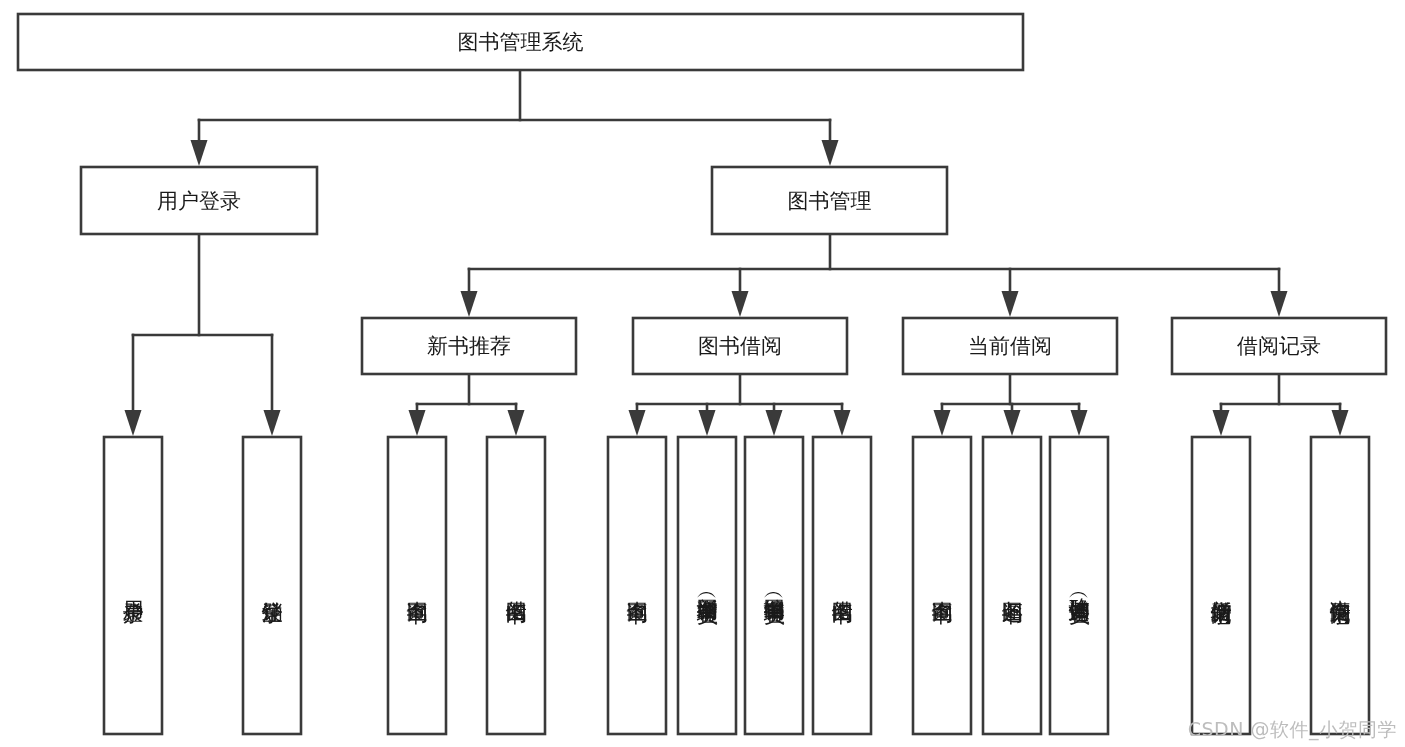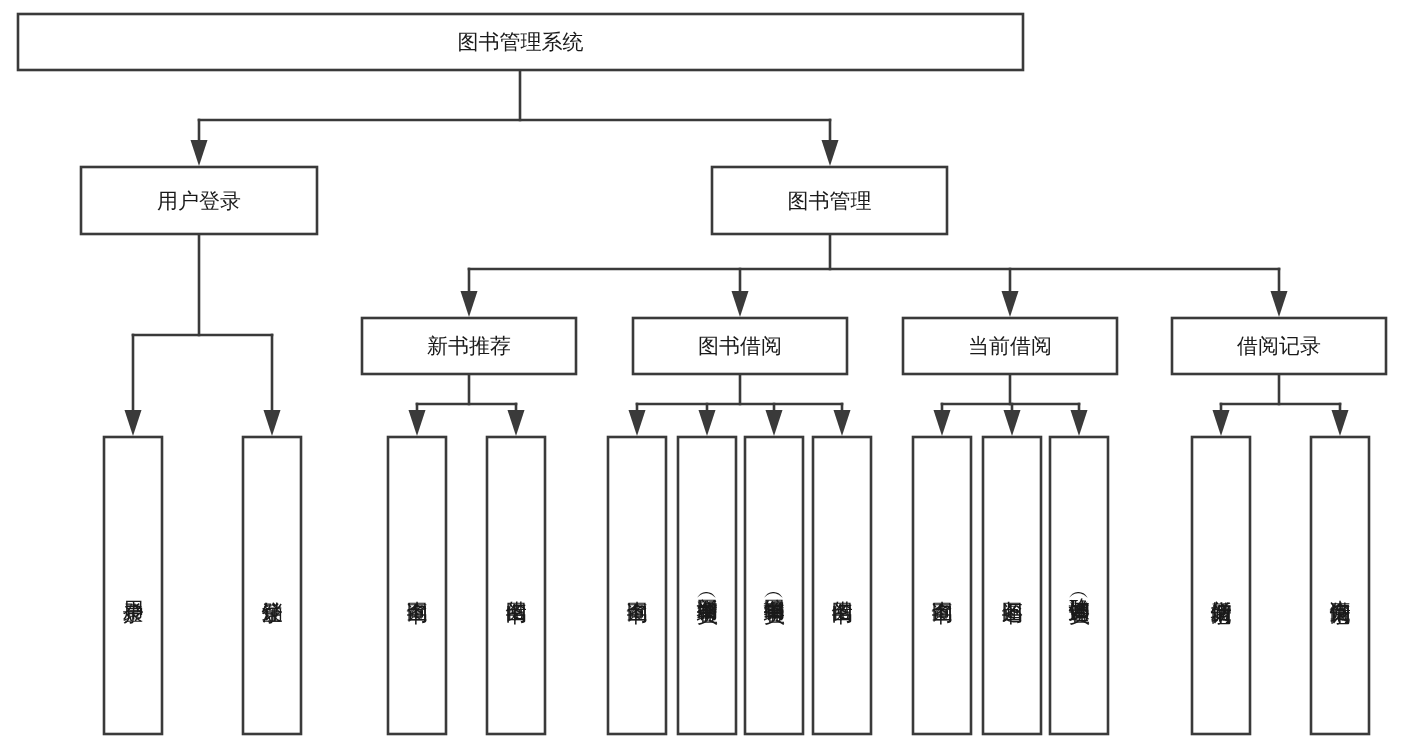--- a/index.html
+++ b/index.html
@@ -232,13 +232,14 @@
       <div class="node-label-v" style="left: 678px; top: 437px; width: 58px; height: 297px;">新增图书（管理员）</div>
       <div class="node-label-v" style="left: 745px; top: 437px; width: 58px; height: 297px;">编辑图书（管理员）</div>
       <div class="node-label-v" style="left: 813px; top: 437px; width: 58px; height: 297px;">借阅图书</div>
       <div class="node-label-v" style="left: 913px; top: 437px; width: 58px; height: 297px;">查询图书</div>
       <div class="node-label-v" style="left: 983px; top: 437px; width: 58px; height: 297px;">归还图书</div>
       <div class="node-label-v" style="left: 1050px; top: 437px; width: 58px; height: 297px;">确认归还（管理员）</div>
       <div class="node-label-v" style="left: 1192px; top: 437px; width: 58px; height: 297px;">新增借阅记录</div>
       <div class="node-label-v" style="left: 1311px; top: 437px; width: 58px; height: 297px;">查询借阅记录</div>
     </div>
 
+  <div class="watermark">CSDN @软件_小贺同学</div>
 </div>
 
 </body></html>

